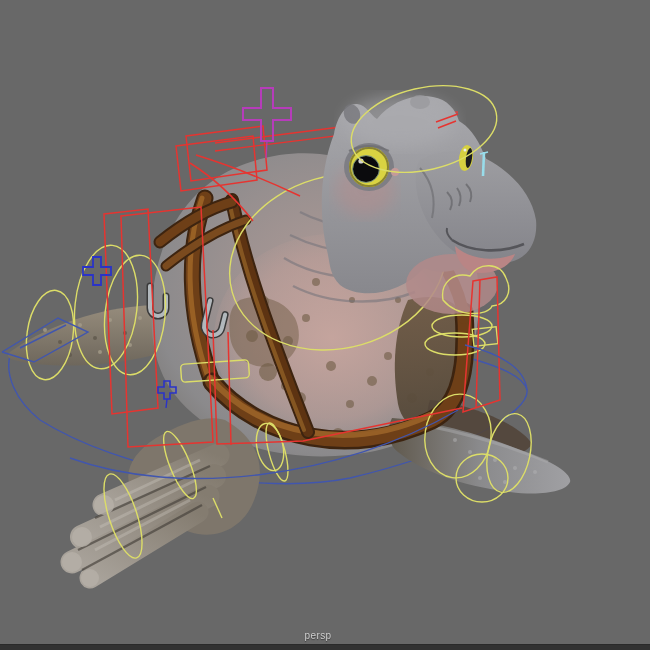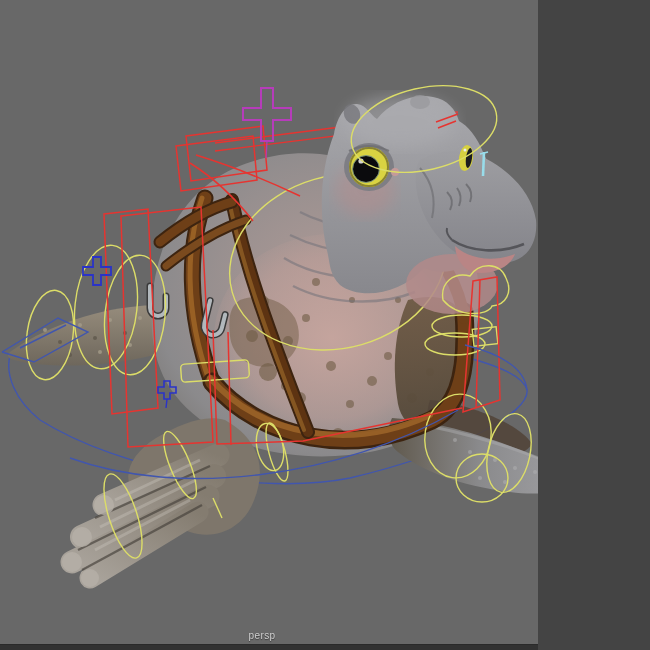--- a/index.html
+++ b/index.html
@@ -1,17 +1,17 @@
 <!DOCTYPE html>
 <html><head>
 <meta charset="utf-8">
 <style>
   html,body{margin:0;padding:0;background:#444;}
   .stage{
-    position:relative;width:538px;height:650px;overflow:hidden;
+    position:relative;width:650px;height:650px;overflow:hidden;
     background:#686868;font-family:"Liberation Sans",sans-serif;
   }
   .stage svg{position:absolute;inset:0;display:block;}
   .camera-label{
     position:absolute;left:0;right:0;bottom:9px;text-align:center;
     transform:translateX(-7px);
     font-size:10px;letter-spacing:.4px;color:#cdcdcd;
     text-shadow:0 1px 1px rgba(0,0,0,.45);
     user-select:none;
   }

